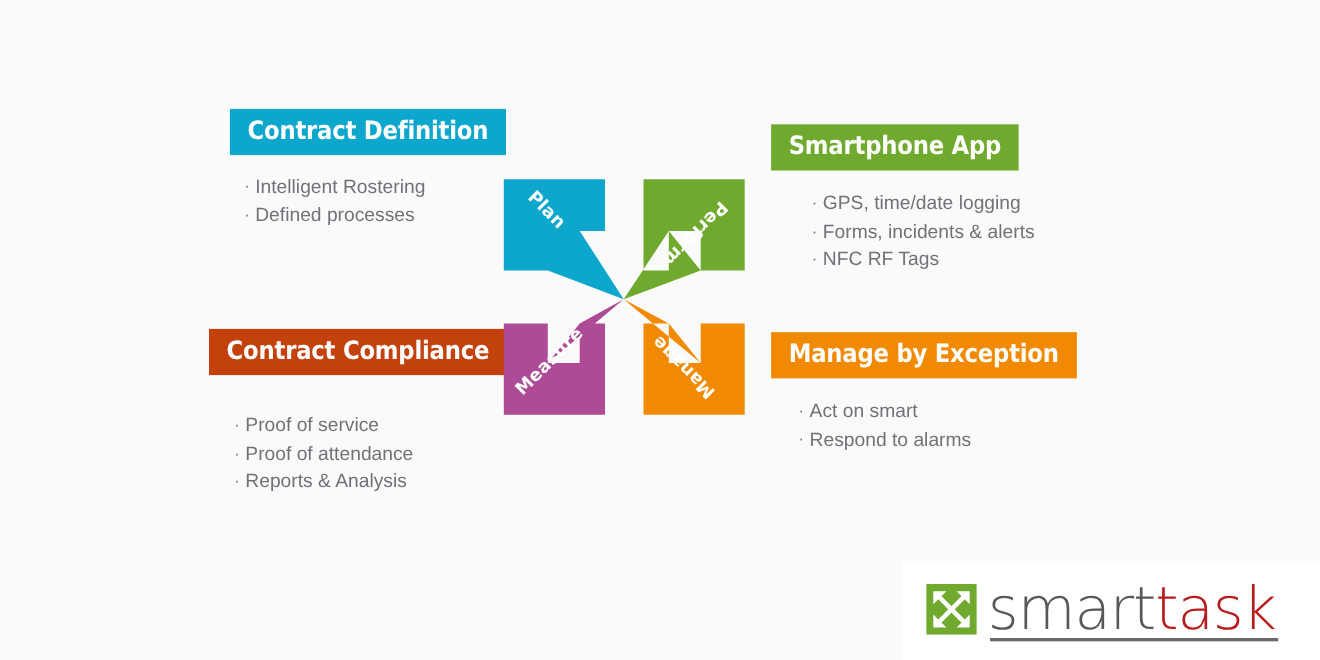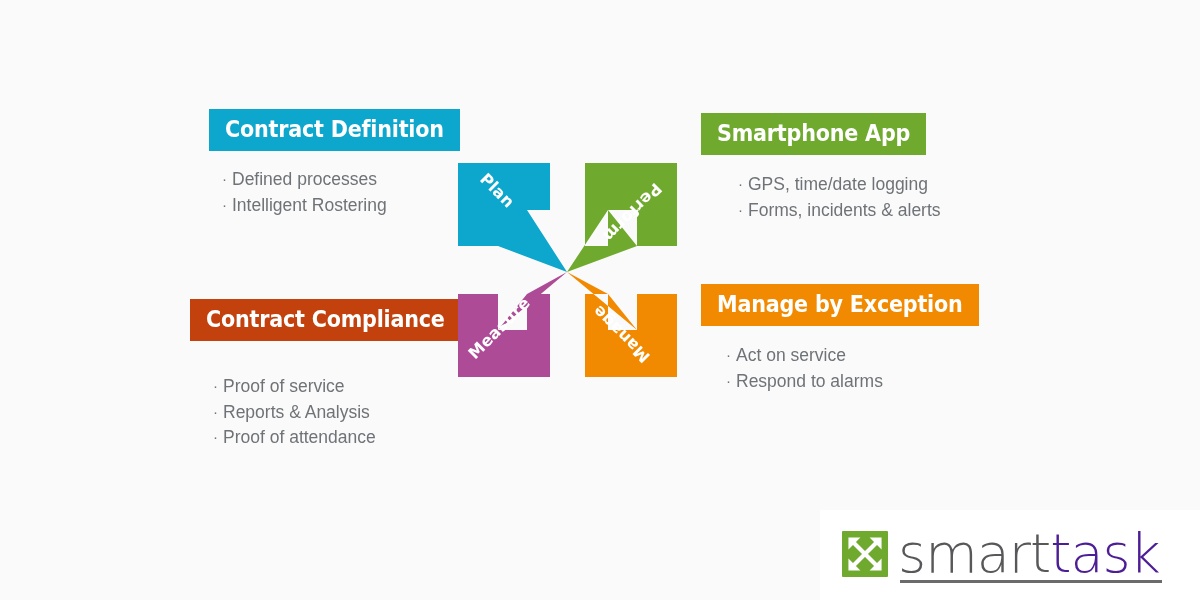--- a/index.html
+++ b/index.html
@@ -52,24 +52,24 @@
   }
   .quad-list li .bdot {
     display: inline-block;
     margin-right: 5px;
     color: #6f7377;
     font-size: 15px;
     vertical-align: 1px;
   }
 
   
-  #quad-contract-definition  { left: 209px; top: 109px;  }
+  #quad-contract-definition  { left: 209px; top: 99px;  }
   #quad-smartphone-app       { left: 701px; top: 113px;  }
   #quad-contract-compliance  { left: 190px; top: 299px; }
-  #quad-manage-by-exception  { left: 701px; top: 284px; }
+  #quad-manage-by-exception  { left: 701px; top: 302px; }
 
   #quad-contract-definition  .quad-list { margin-top: 20px; margin-left: 13px; }
   #quad-smartphone-app       .quad-list { margin-top: 21px; margin-left: 37px; }
   #quad-contract-compliance  .quad-list { margin-top: 37px; margin-left: 23px; }
   #quad-manage-by-exception  .quad-list { margin-top: 21px; margin-left: 25px; }
 
   #quad-contract-definition .quad-list li,
   #quad-contract-compliance .quad-list li { margin-bottom: 8px; }
   #quad-smartphone-app .quad-list li,
   #quad-manage-by-exception .quad-list li { margin-bottom: 8px; }
@@ -106,64 +106,65 @@
     height: 56px;
   }
   .logo-word {
     font-family: "DejaVu Sans", sans-serif;
     font-size: 54px;
     font-weight: 300;
     line-height: 56px;
     letter-spacing: -1px;
   }
   .logo-smart { color: #58585a; }
-  .logo-task  { color: #4c1d95; }
+  .logo-task  { color: #b91c1c; }
   #logo-underline {
     position: absolute;
     left: 2px;
     bottom: -1px;
     height: 3px;
     width: 262px;
     background: #6b6b6b;
   }
 </style>
 </head>
 <body style="background: rgb(250, 250, 250);">
 
 <div class="stage">
 
   <div class="quad" id="quad-contract-definition">
     <div class="quad-header" style="background: rgb(13, 166, 205);">Contract Definition</div>
     <ul class="quad-list">
+      <li><span class="bdot">·</span><span>Intelligent Rostering</span></li>
       <li><span class="bdot">·</span><span>Defined processes</span></li>
-      <li><span class="bdot">·</span><span>Intelligent Rostering</span></li>
     </ul>
   </div>
 
   <div class="quad" id="quad-smartphone-app">
     <div class="quad-header" style="background: rgb(111, 170, 46);">Smartphone App</div>
     <ul class="quad-list">
       <li><span class="bdot">·</span><span>GPS, time/date logging</span></li>
       <li><span class="bdot">·</span><span>Forms, incidents &amp; alerts</span></li>
+      <li><span class="bdot">·</span><span>NFC RF Tags</span></li>
     </ul>
   </div>
 
   <div class="quad" id="quad-contract-compliance">
     <div class="quad-header" style="background: #c2410c;">Contract Compliance</div>
     <ul class="quad-list">
       <li><span class="bdot">·</span><span>Proof of service</span></li>
+      <li><span class="bdot">·</span><span>Proof of attendance</span></li>
       <li><span class="bdot">·</span><span>Reports &amp; Analysis</span></li>
-      <li><span class="bdot">·</span><span>Proof of attendance</span></li>
     </ul>
   </div>
 
   <div class="quad" id="quad-manage-by-exception">
     <div class="quad-header" style="background: rgb(241, 138, 0);">Manage by Exception</div>
     <ul class="quad-list">
-      <li><span class="bdot">·</span><span>Act on service</span></li>
+      <li><span class="bdot">·</span><span>Act on smart</span></li>
       <li><span class="bdot">·</span><span>Respond to alarms</span></li>
     </ul>
   </div>
 
   <svg id="center-diagram" viewBox="0 0 225 220">
 
     <g>
       <path d="M3,3 L95,3 L95,50 L72,50 L72,86 L43,86 L43,50 L3,50 Z M72,50 L112,112 L43,86 Z M43,50 L43,86 L3,86 L3,50 Z" fill="#0da6cd"></path>
       <text x="24" y="20" transform="rotate(45 24 20)" fill="#ffffff" font-family="DejaVu Sans, sans-serif" font-size="16" font-weight="bold" letter-spacing="0.3">Plan</text>
     </g>

